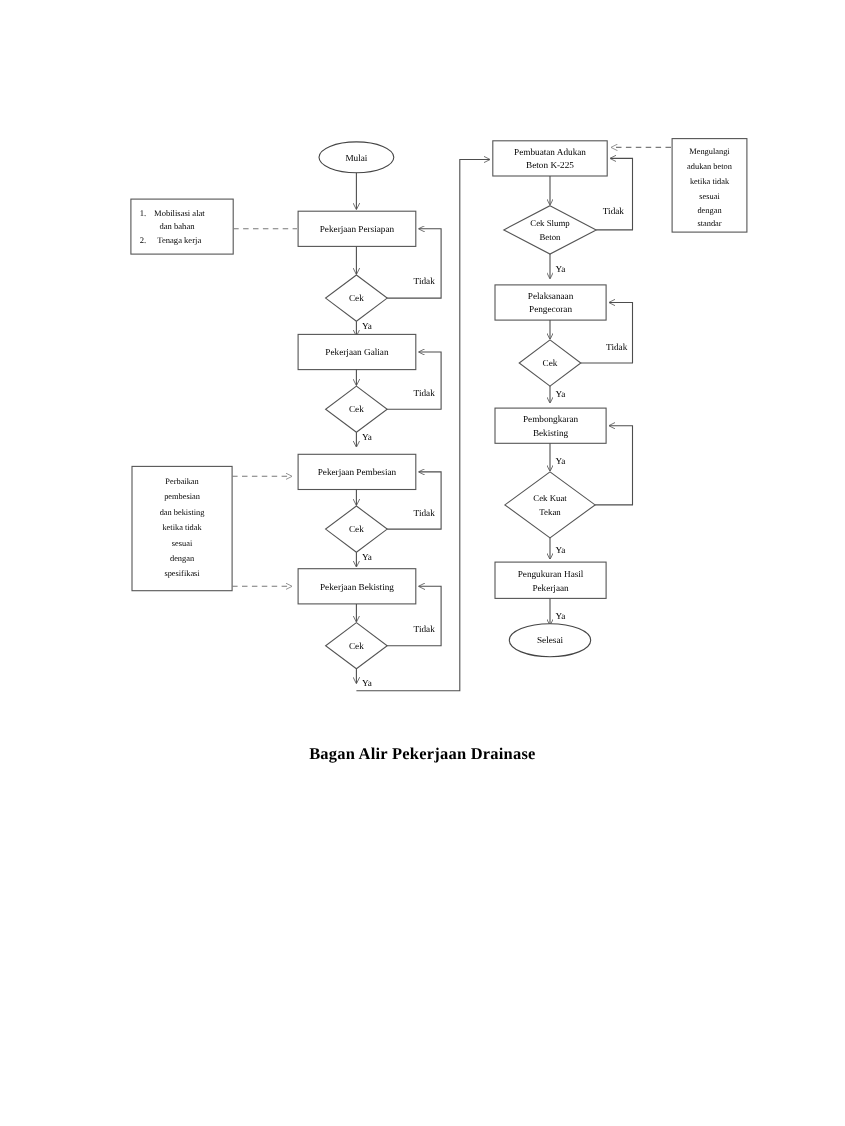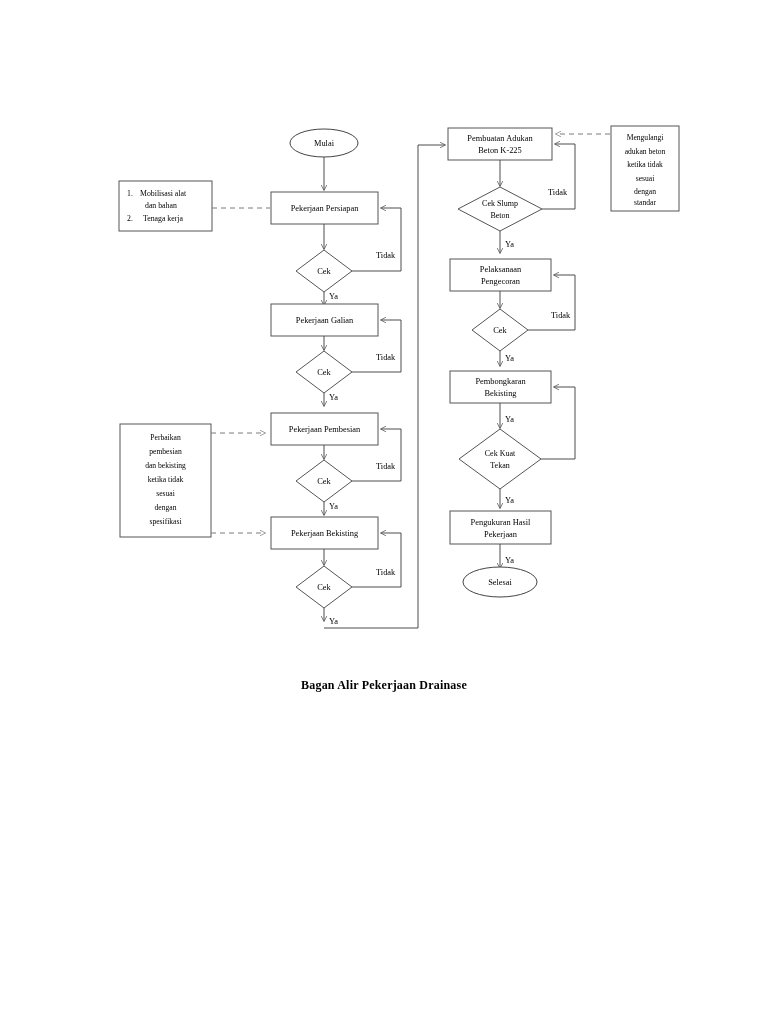--- a/index.html
+++ b/index.html
@@ -59,21 +59,21 @@
     fill: none;
     stroke-dasharray: 5 4;
   }
   .caption {
     position: absolute;
     left: 0;
     top: 678px;
     width: 768px;
     text-align: center;
     font-family: "Liberation Serif", "DejaVu Serif", serif;
-    font-size: 12px;
+    font-size: 15px;
     font-weight: bold;
     color: #000000;
     letter-spacing: 0.2px;
   }
   .note-text {
     font-family: "Liberation Serif", "DejaVu Serif", serif;
     font-size: 7.6px;
     fill: #000000;
     text-anchor: middle;
   }

